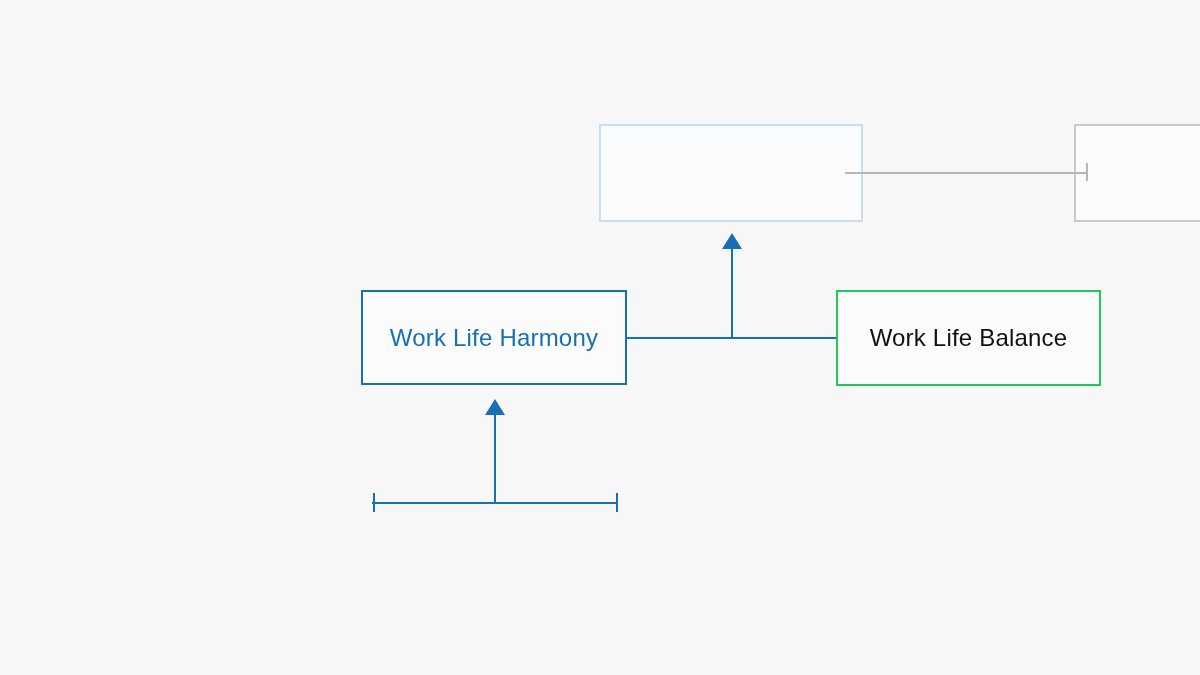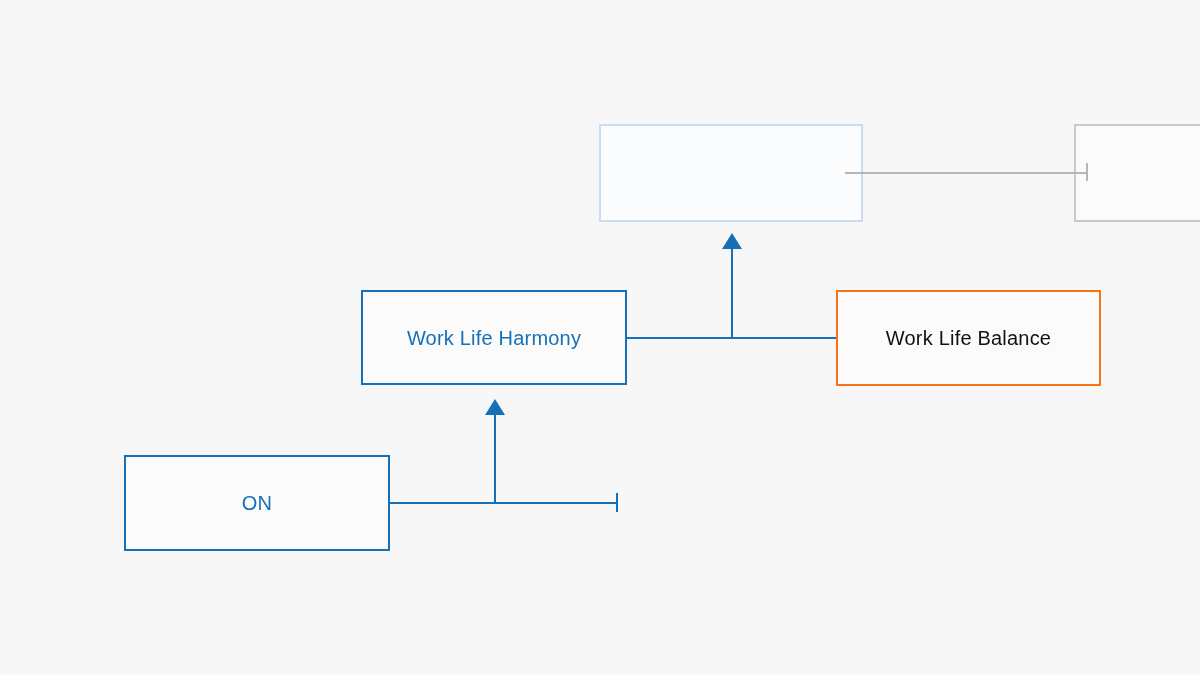--- a/index.html
+++ b/index.html
@@ -23,33 +23,33 @@
   .node {
     position: absolute;
     box-sizing: border-box;
     display: flex;
     align-items: center;
     justify-content: center;
     background: #fbfbfb;
     letter-spacing: 0.2px;
   }
   .node-label {
-    font-size: 20px;
+    font-size: 24px;
     line-height: 1;
     white-space: nowrap;
   }
 
   
   .node-blue {
     border: 2px solid #1570b8;
     color: #1570b8;
   }
   
   .node-black {
-    border: 2px solid #f97316;
+    border: 2px solid #22c55e;
     color: #111111;
     text-align: right;
   }
   
   .node-ghost-blue {
     border: 2px solid #cbdcee;
     background: #fbfcfd;
   }
   .node-ghost-gray {
     border: 2px solid #c9c9c9;
@@ -116,18 +116,15 @@
   <div class="arrow-up" style="left:485px; top:399px;"></div>
 
   <div class="node node-blue" style="left:361px; top:290px; width:266px; height:95px;">
     <span class="node-label">Work Life Harmony</span>
   </div>
 
   <div class="node node-black" style="left:836px; top:290px; width:265px; height:96px;">
     <span class="node-label">Work Life Balance</span>
   </div>
 
-  <div class="node node-blue" style="left:124px; top:455px; width:266px; height:96px;">
-    <span class="node-label">ON</span>
-  </div>
 
 
 </div>
 
 </body></html>

